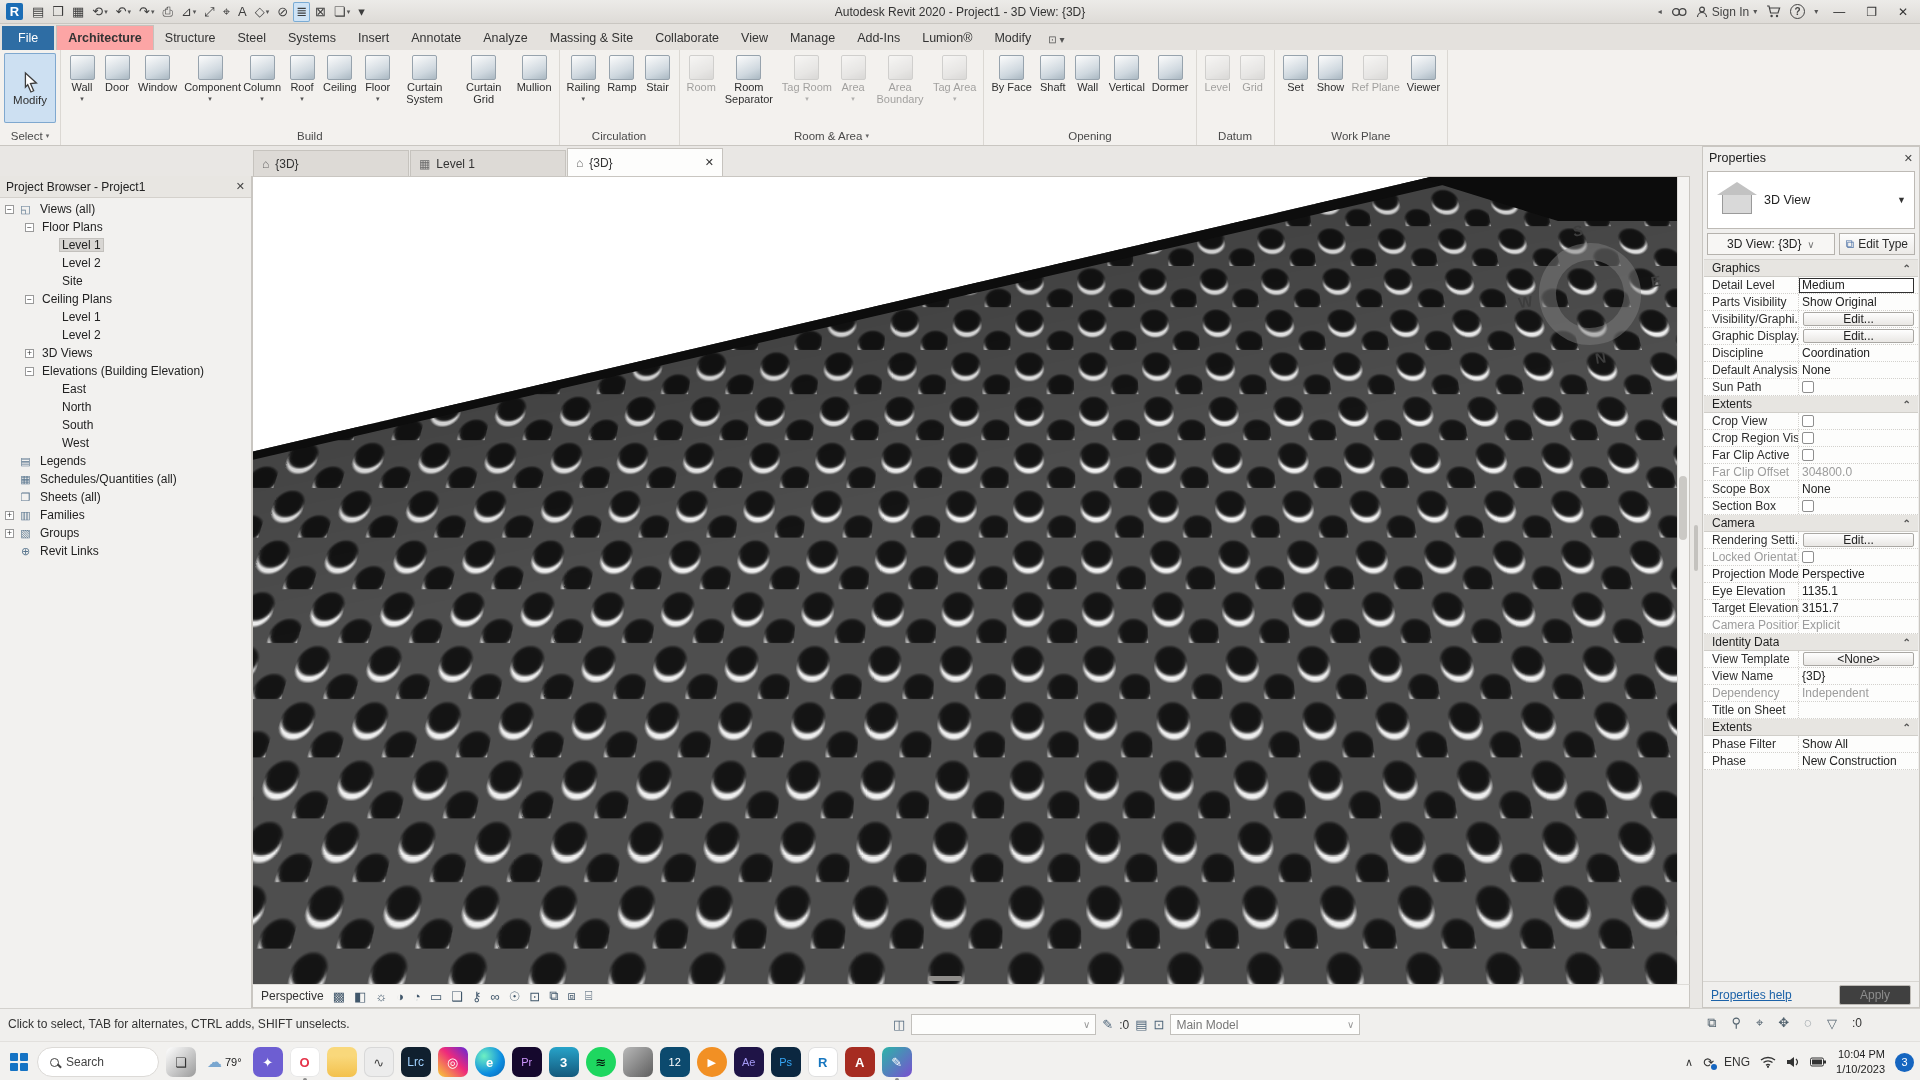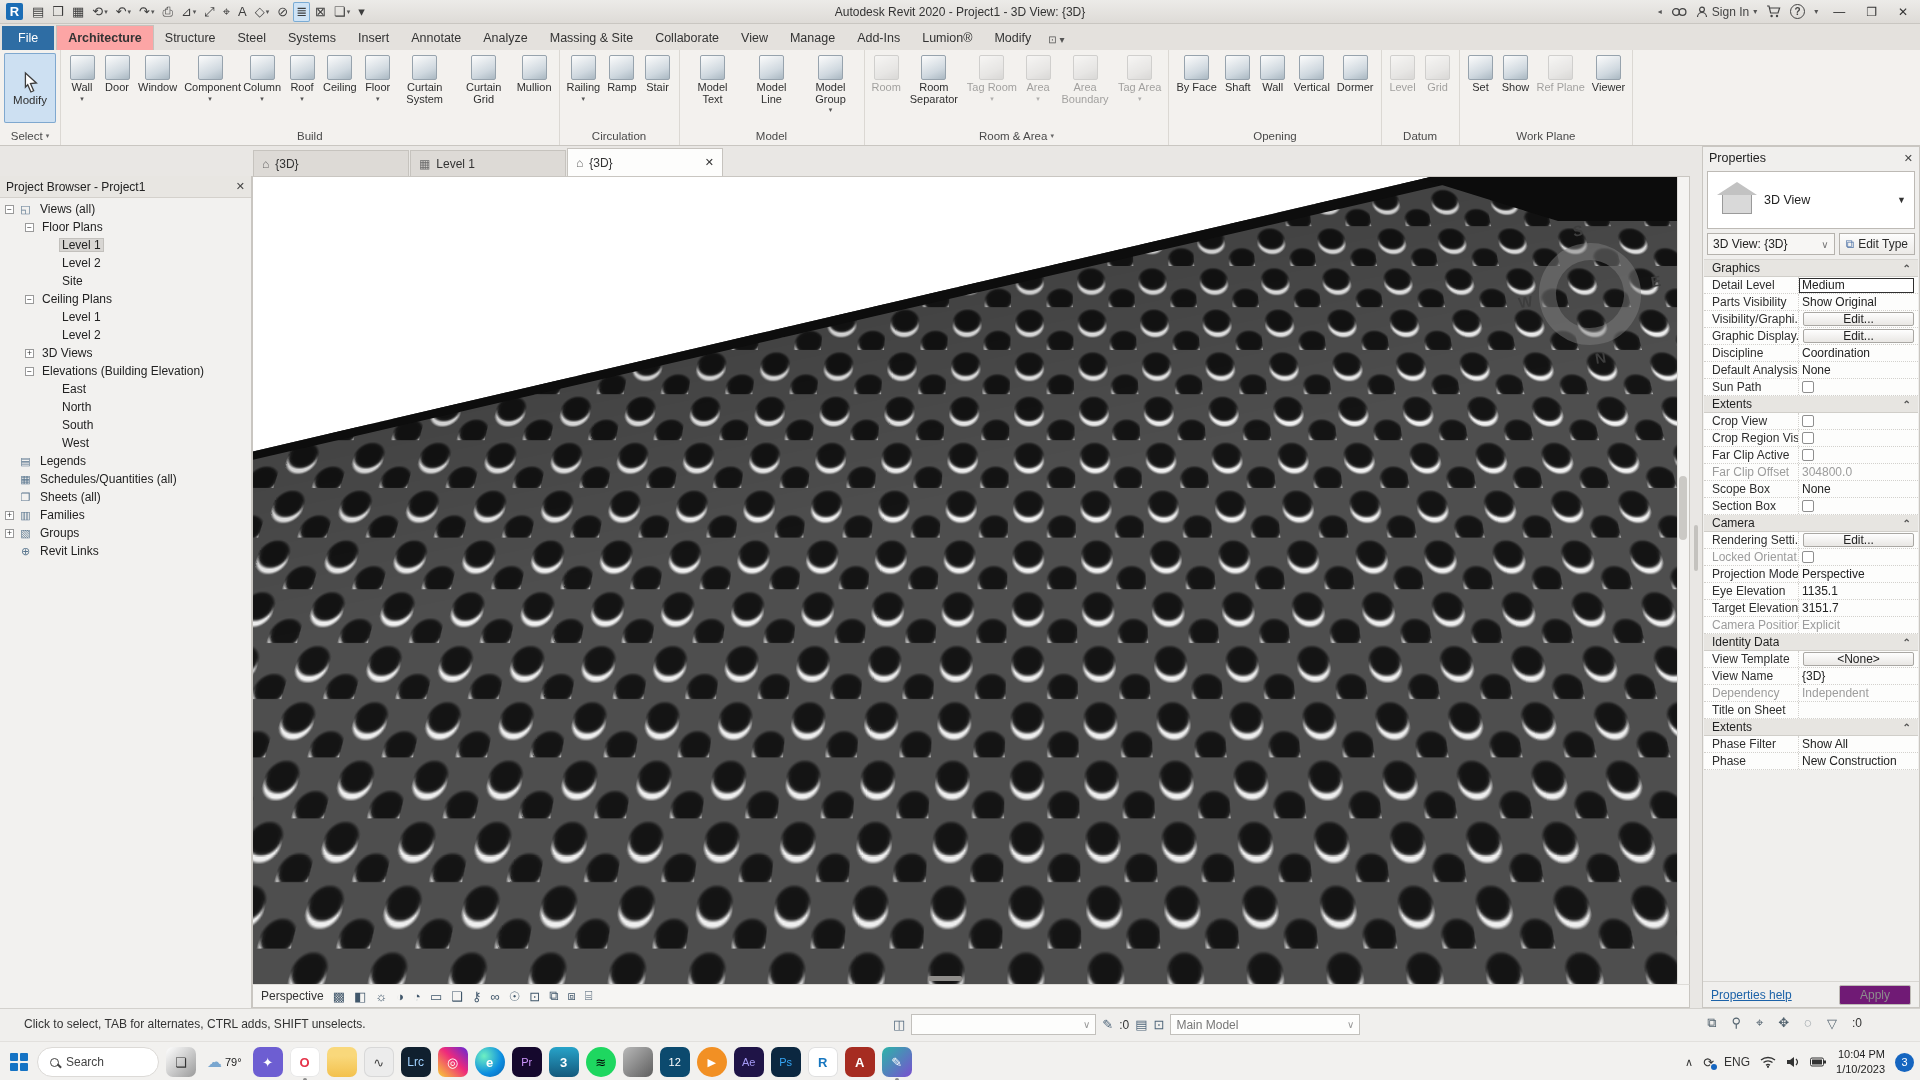--- a/index.html
+++ b/index.html
@@ -92,42 +92,42 @@
   .gaphandle{position:absolute;top:44%;left:4px;width:4px;height:46px;background:#c4c2be;border-radius:2px}
   .props{width:218px;background:#f0efed;border:1px solid #c9c6c1;display:flex;flex-direction:column}
   .pheader{height:22px;display:flex;align-items:center;padding:0 6px;font-size:12.5px;color:#222}
   .pclose{margin-left:auto;font-size:11px;color:#444}
   .typecard{margin:2px 4px;height:58px;background:#fff;border:1px solid #bdbab5;display:flex;align-items:center}
   .house{width:30px;height:20px;background:#d9d9d9;border:1px solid #9a9a9a;position:relative;margin:8px 12px 0 14px}
   .house::before{content:"";position:absolute;left:-6px;top:-13px;border-left:20px solid transparent;border-right:20px solid transparent;border-bottom:13px solid #c2c2c2}
   .typename{flex:1;font-size:12.5px;color:#222}
   .typearrow{margin-right:8px;color:#333;font-size:9px}
   .selrow{display:flex;gap:4px;margin:2px 4px 4px;align-items:center}
-  .typesel{flex:1;height:22px;border:1px solid #b5b2ad;background:#f7f6f4;display:flex;align-items:center;padding:0 5px;font-size:12px;color:#222}
+  .typesel{flex:1;height:22px;border:1px solid #b5b2ad;background:#f7f6f4;display:flex;align-items:center;padding:0 19px;font-size:12px;color:#222}
   .typesel .chev{margin-left:auto;color:#777;font-size:10px}
   .edittype{height:22px;border:1px solid #b5b2ad;background:linear-gradient(#fdfdfd,#eceae7);display:flex;align-items:center;gap:4px;padding:0 6px;font-size:12px}
   .eticon{color:#4a6fa5;font-size:12px}
   .ptable{margin:0 1px;background:#fdfdfc;border-top:1px solid #d8d6d2}
   .prow{display:flex;height:17px;align-items:center;border-bottom:1px dotted #d3d1cd;font-size:12px}
   .prow .plab{width:95px;padding-left:8px;color:#2e2e2e;border-right:1px dotted #d3d1cd;align-self:stretch;display:flex;align-items:center;white-space:nowrap;overflow:hidden}
   .prow .pval{flex:1;padding:0 3px;color:#222;white-space:nowrap;overflow:hidden;display:flex;align-items:center}
   .prow.sec{background:#e7e5e1;border-bottom:1px solid #d0cec9}
   .prow.sec .plab{width:auto;border-right:none;font-size:12px;color:#1f1f1f}
   .prow.sec .pval{justify-content:flex-end;padding-right:7px;color:#555;font-size:10px}
   .prow.sec .pval::after{content:"\2303";font-weight:bold}
   .prow.dis .plab,.prow.dis .pval{color:#9c9c9c}
   .pval.btn{margin:1px 4px;border:1px solid #a9a7a3;border-radius:2px;background:linear-gradient(#fefefe,#e9e7e4);justify-content:center;height:14px;flex:1}
   .pval.boxed{box-shadow:inset 0 0 0 1px #2f2f2f;background:#fff;height:15px;margin-right:4px}
   .pval.chk::before{content:"";width:10px;height:10px;border:1px solid #8f8f8f;border-radius:2px;background:#fff;display:inline-block}
   .pfooter{margin-top:auto;height:26px;display:flex;align-items:center;padding:0 8px;border-top:1px solid #d8d6d2}
   .phelp{color:#1c62a8;text-decoration:underline}
-  .applybtn{margin-left:auto;width:72px;height:20px;border:1px solid #bdbab5;background:#701a75;color:#8d8d8d;display:flex;align-items:center;justify-content:center;border-radius:2px}
+  .applybtn{margin-left:auto;width:72px;height:20px;border:1px solid #bdbab5;background:#404040;color:#8d8d8d;display:flex;align-items:center;justify-content:center;border-radius:2px}
   
   .statusbar{height:33px;background:#f0efed;border-top:1px solid #d3d1cd;position:relative;font-size:12px;color:#333}
-  .sbhint{position:absolute;left:24px;top:8px}
+  .sbhint{position:absolute;left:8px;top:8px}
   .sbmid{position:absolute;left:893px;top:5px;display:flex;gap:6px;align-items:center}
   .combo{height:21px;border:1px solid #c2c0bc;background:#fdfdfc;display:flex;align-items:center;padding:0 5px;color:#777}
   .combo .chev{margin-left:auto;color:#999;font-size:10px}
   .w180{width:185px}.w190{width:190px}
   .sbicon{font-size:13px;color:#4e657a}
   .sbright{position:absolute;right:58px;top:6px;display:flex;gap:15px;align-items:center}
   .sbtog{font-size:13px;color:#53636f}
   
   .taskbar{height:41px;background:#f2f1ef;border-top:1px solid #e2e0dd;display:flex;align-items:center;gap:7px;padding-left:10px;position:relative}
   .start{display:grid;grid-template-columns:8px 8px;grid-template-rows:8px 8px;gap:2px;margin-right:2px}
@@ -362,43 +362,20 @@
           <span class="ricon"></span>
           <span class="rlabel">Stair</span>
 
         </div>
       </div>
     <div class="plabel">
         <span>Circulation</span>
       </div>
   </div>
 
-  <div class="panel">
-    <div class="items">
-
-    <div class="rbtn">
-          <span class="ricon"></span>
-          <span class="rlabel">Model Text</span>
-
-        </div>
-        <div class="rbtn">
-          <span class="ricon"></span>
-          <span class="rlabel">Model Line</span>
-
-        </div>
-        <div class="rbtn">
-          <span class="ricon"></span>
-          <span class="rlabel">Model Group</span>
-          <span class="rarrow">▾</span>
-        </div>
-      </div>
-    <div class="plabel">
-        <span>Model</span>
-      </div>
-  </div>
 
   <div class="panel">
     <div class="items">
 
     <div class="rbtn dis">
           <span class="ricon"></span>
           <span class="rlabel">Room</span>
 
         </div>
         <div class="rbtn">

